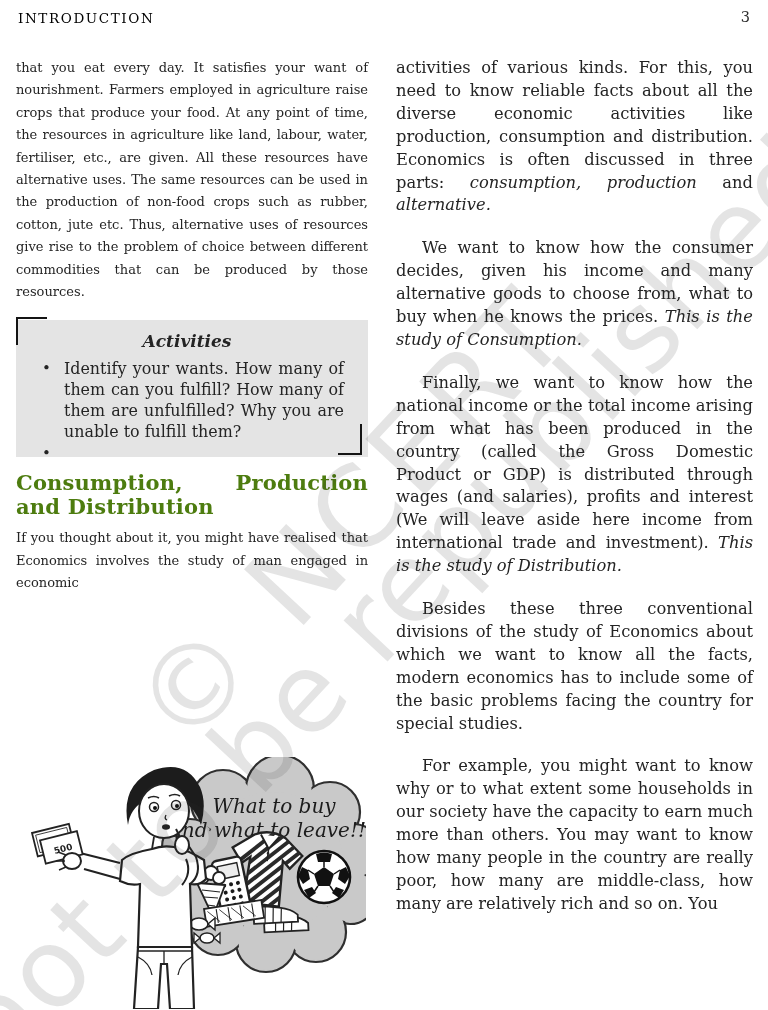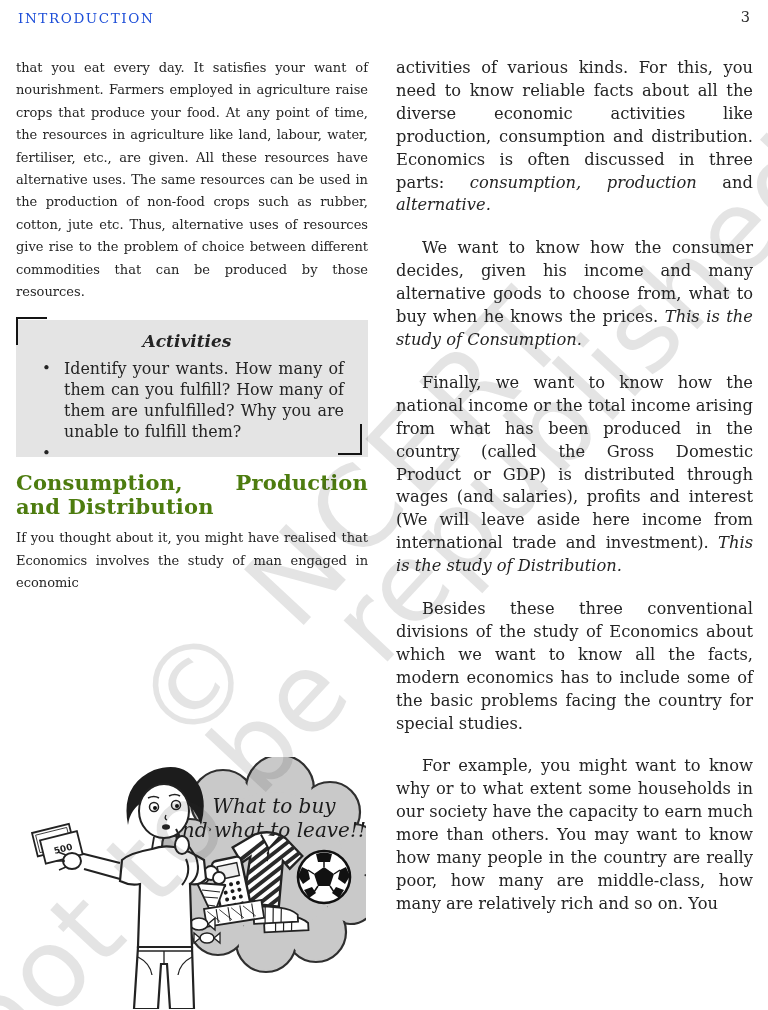--- a/index.html
+++ b/index.html
@@ -2,21 +2,21 @@
 <html><head>
 <meta charset="utf-8">
 <style>
   html,body{margin:0;padding:0;background:#888;}
   .page{
     position:relative; width:768px; height:1010px; margin:0 auto;
     background:#ffffff; overflow:hidden;
     font-family:"DejaVu Serif", serif; color:#242424;
   }
   
-  .hdr-title{position:absolute; left:18px; top:10px; font-size:13.5px; letter-spacing:1.6px; color:#1d4ed8;}
+  .hdr-title{position:absolute; left:18px; top:10px; font-size:13.5px; letter-spacing:1.6px; color:#000000;}
   .hdr-page{position:absolute; right:18px; top:9px; font-size:14.5px; color:#2b2b2b;}
   
   .col-left{position:absolute; left:16px; top:57px; width:352px;}
   .col-right{position:absolute; left:396px; top:57px; width:357px;}
   .body-text{font-size:13px; line-height:22.4px; text-align:justify; text-justify:inter-word;}
   .col-right p{margin:0; font-size:16.3px; line-height:22.9px; text-align:justify;}
   .col-right p.indent{text-indent:26px;margin-top:20px;}
   em{font-style:italic;}
   
   .act-box{

